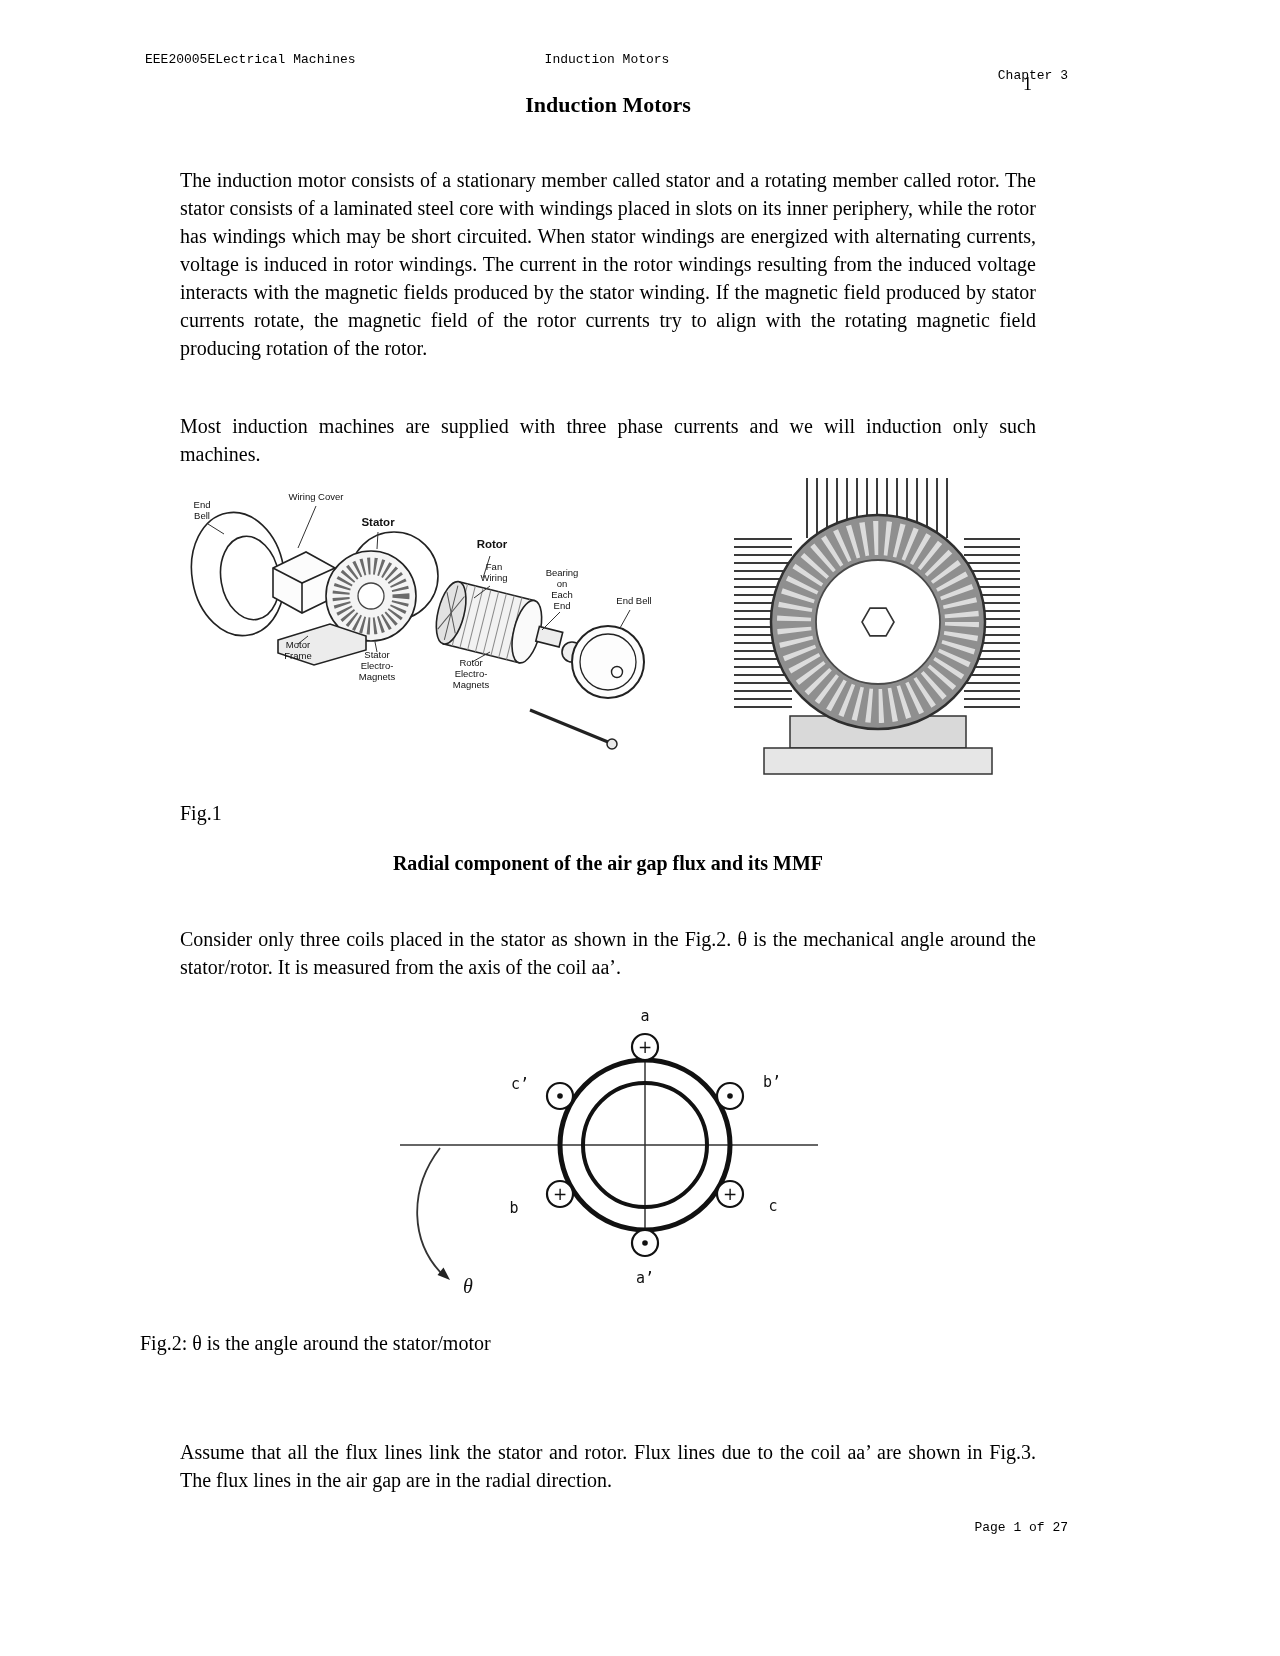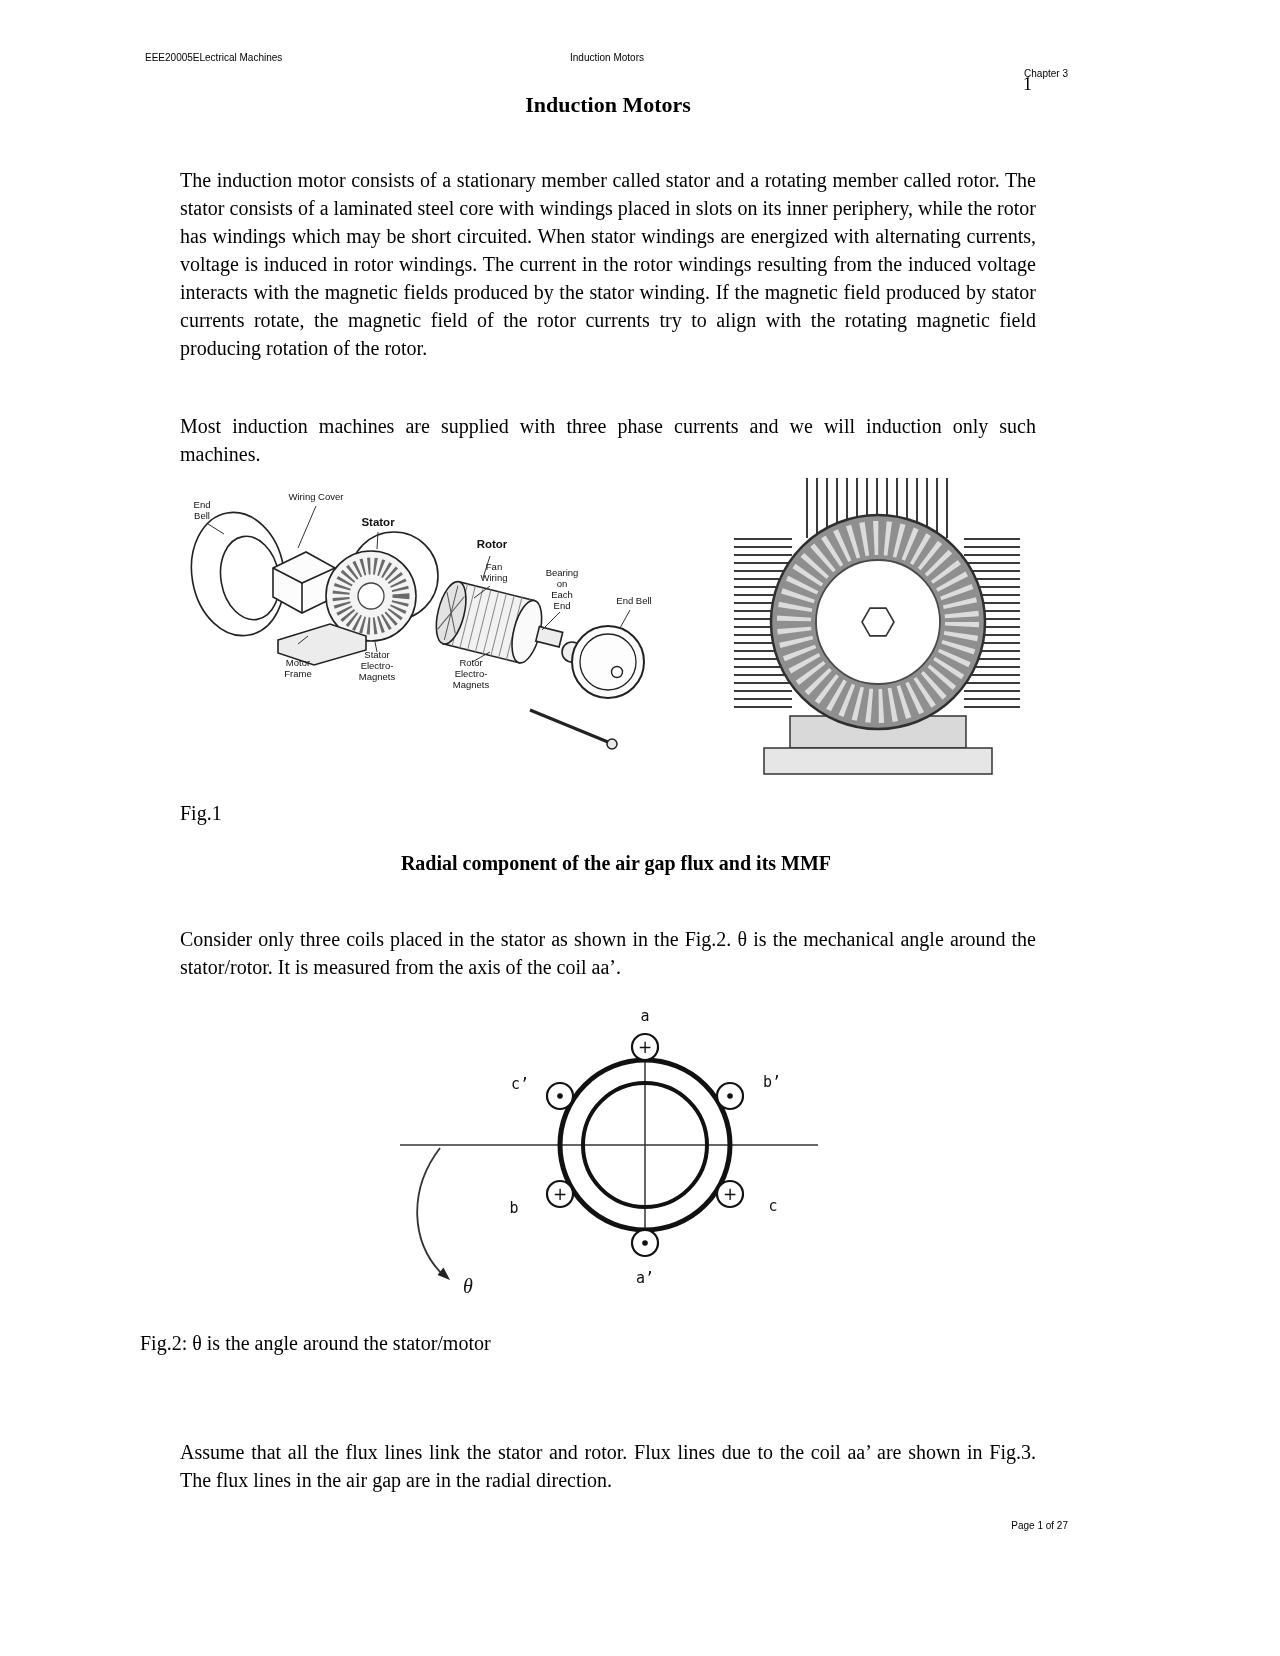--- a/index.html
+++ b/index.html
@@ -1,19 +1,19 @@
 <!DOCTYPE html>
 <html><head>
 <meta charset="utf-8">
 <style>
   html,body{margin:0;padding:0}
   body{width:1280px;height:1656px;position:relative;background:#ffffff;color:#000;
        font-family:"Liberation Serif",serif;overflow:hidden}
   .abs{position:absolute}
-  .sans{font-family:Liberation Sans, sans-serif;font-size:10px}
+  .sans{font-family:Liberation Mono, monospace;font-size:13px}
   .para{left:180px;width:856px;font-size:20px;line-height:28px;text-align:justify}
   .title{font-size:22px;font-weight:700;text-align:center}
   .caption{font-size:20px;text-align:left}
   .heading{font-size:20px;font-weight:700;text-align:center}
   .pagenum{font-size:18px}
   #fig1{left:178px;top:472px;width:860px;height:318px}
   #fig2{left:380px;top:985px;width:460px;height:332px}
   #fig1 svg,#fig2 svg{position:absolute;left:0;top:0}
   .fins{position:absolute;background:repeating-linear-gradient(to bottom,#3a3a3a 0 1.6px,transparent 1.6px 8px)}
   .fins-left{left:556px;top:66px;width:58px;height:172px}
@@ -124,33 +124,33 @@
     <div class="f1l" style="left:96px;top:20px;width:84px">Wiring Cover</div>
     <div class="f1l b" style="left:168px;top:44px;width:64px">Stator</div>
     <div class="f1l b" style="left:282px;top:66px;width:64px">Rotor</div>
     <div class="f1l" style="left:292px;top:90px;width:48px">Fan
 Wiring</div>
     <div class="f1l" style="left:360px;top:96px;width:48px">Bearing
 on
 Each
 End</div>
     <div class="f1l" style="left:426px;top:124px;width:60px">End Bell</div>
-    <div class="f1l" style="left:96px;top:186px;width:48px">Motor
+    <div class="f1l" style="left:96px;top:168px;width:48px">Motor
 Frame</div>
     <div class="f1l" style="left:172px;top:178px;width:54px">Stator
 Electro-
 Magnets</div>
     <div class="f1l" style="left:266px;top:186px;width:54px">Rotor
 Electro-
 Magnets</div>
   </div>
 
   <div class="abs caption" style="left:180px;width:856px;top:802px">Fig.1</div>
 
-  <div class="abs heading" style="left:188px;width:856px;top:852px">Radial component of the air gap flux and its MMF</div>
+  <div class="abs heading" style="left:180px;width:856px;top:852px">Radial component of the air gap flux and its MMF</div>
 
   <p class="abs para" style="top:905px">Consider only three coils placed in the stator as shown in the Fig.2. θ is the mechanical angle around the stator/rotor. It is measured from the axis of the coil aa’.</p>
 
   <div class="abs" id="fig2">
     <svg width="460" height="332" viewBox="0 0 460 332">
       <line x1="20" y1="160" x2="438" y2="160" stroke="#333" stroke-width="1.5"></line>
       <line x1="265" y1="77" x2="265" y2="243" stroke="#333" stroke-width="1.5"></line>
       <circle cx="265" cy="160" r="85" fill="none" stroke="#111" stroke-width="5"></circle>
       <circle cx="265" cy="160" r="62" fill="none" stroke="#111" stroke-width="4"></circle>
       <g fill="#ffffff" stroke="#111" stroke-width="2.2">

